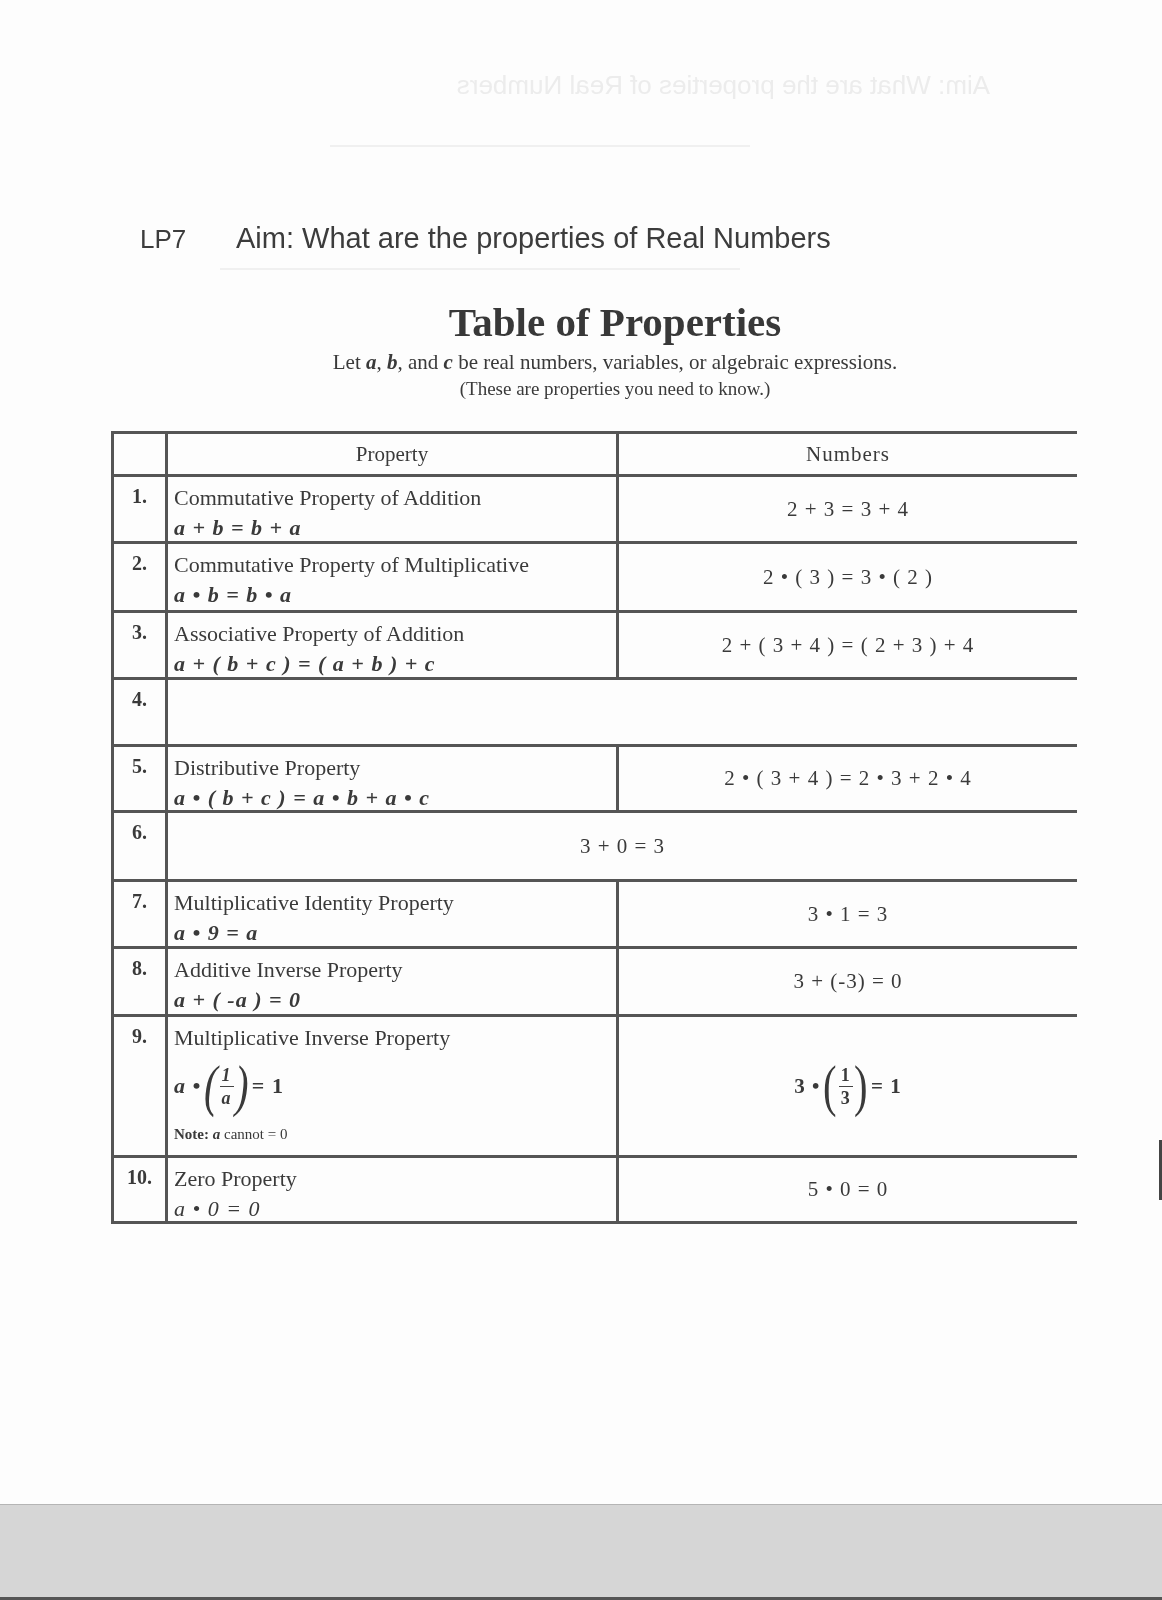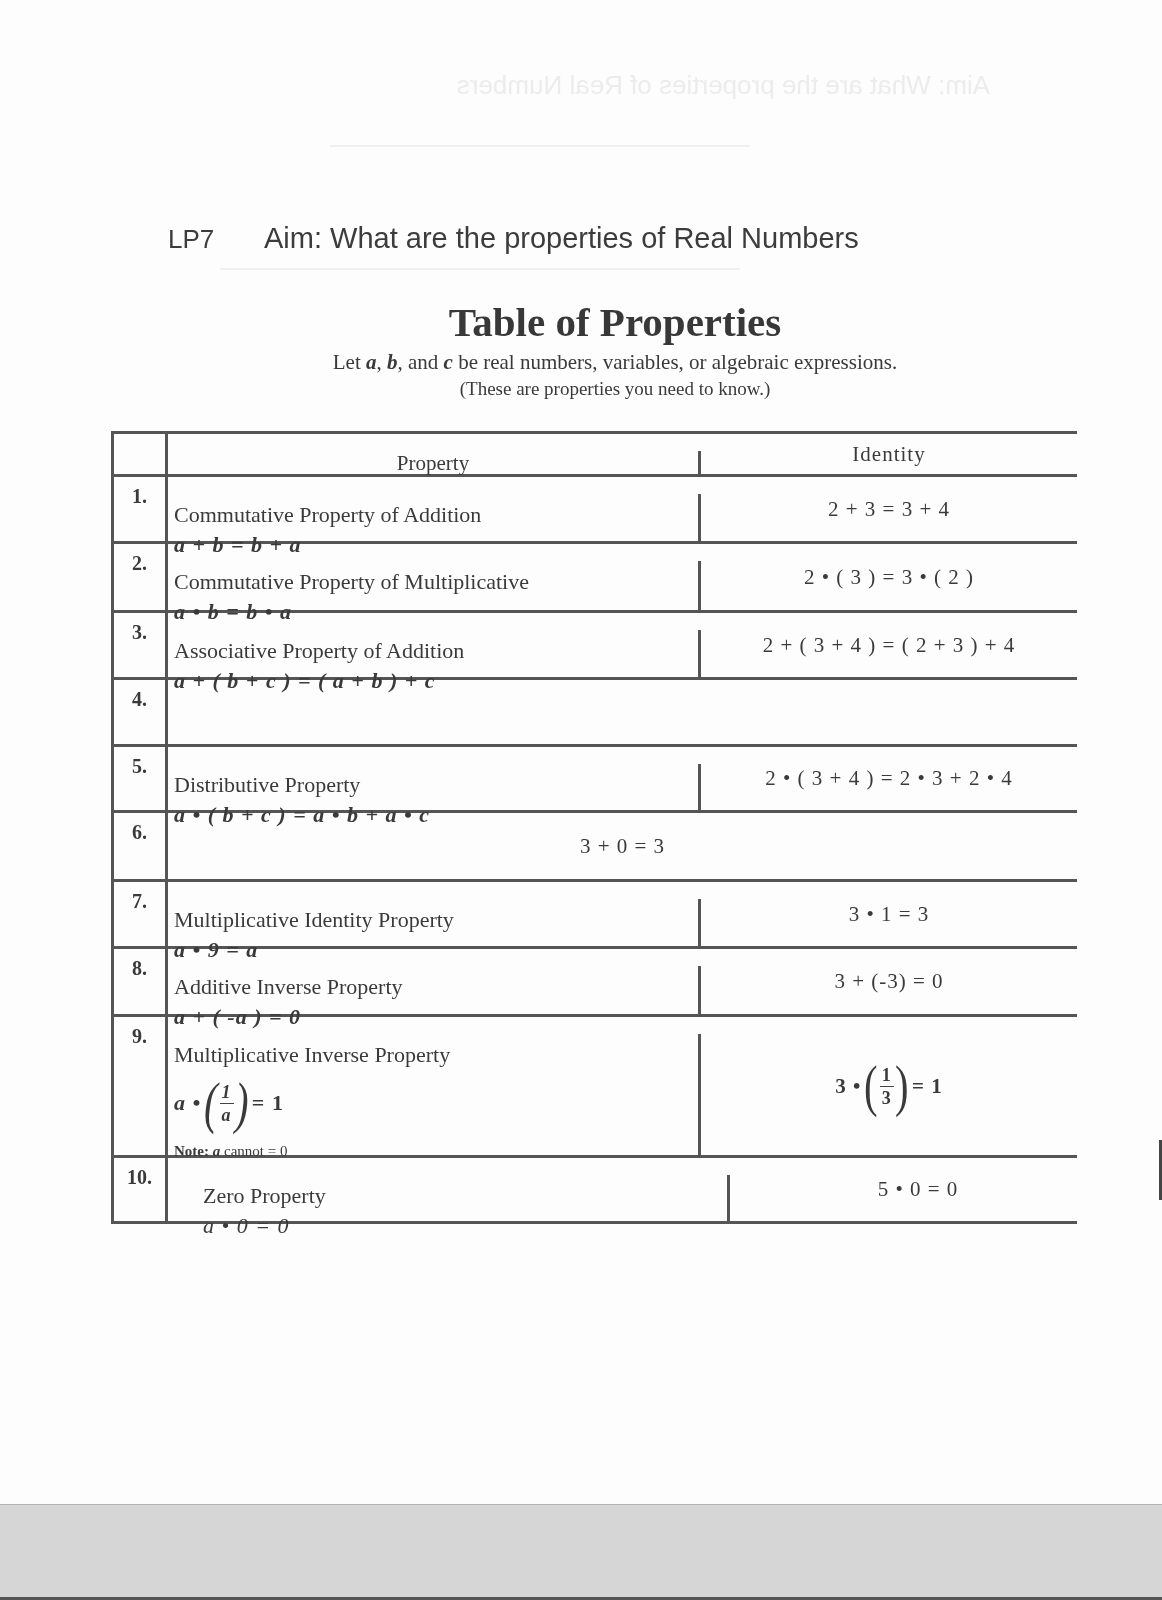--- a/index.html
+++ b/index.html
@@ -8,21 +8,21 @@
     background: #fdfdfd; color: #3a3a3a;
     font-family: "Liberation Serif", serif;
   }
   .ghost {
     position: absolute; left: 230px; top: 70px; width: 760px;
     font-family: "Liberation Sans", sans-serif; font-size: 26px;
     color: #ececec; transform: scaleX(-1); white-space: nowrap;
   }
   .ghost-line { position: absolute; height: 2px; background: #f0f0f0; }
   .lesson-header {
-    position: absolute; left: 168px; top: 222px; width: 800px;
+    position: absolute; left: 140px; top: 222px; width: 800px;
     font-family: "Liberation Sans", sans-serif; font-size: 29px; color: #3c3c3c;
     display: flex; align-items: baseline;
   }
   .lesson-code { width: 96px; font-size: 26px; }
   .title {
     position: absolute; left: 0; width: 1230px; top: 298px; text-align: center;
     font-weight: bold; font-size: 41px; color: #383838;
   }
   .subtitle {
     position: absolute; left: 0; width: 1230px; top: 350px; text-align: center;
@@ -39,22 +39,22 @@
     border-top: 3px solid #555; border-bottom: 3px solid #555;
   }
   .row { display: flex; border-top: 3px solid #555; box-sizing: border-box; }
   .row:first-child { border-top: none; }
   .cell-num {
     width: 57px; border-left: 3px solid #555; border-right: 3px solid #555;
     box-sizing: border-box; text-align: center; font-weight: bold; font-size: 20px;
     padding-top: 8px;
   }
   .cell-prop {
-    width: 533px; border-right: 3px solid #555; box-sizing: border-box;
-    padding: 6px 0 0 6px; font-size: 22px; line-height: 30px; margin-top: 17px;
+    width: 451px; border-right: 3px solid #555; box-sizing: border-box;
+    padding: 6px 0 0 6px; font-size: 22px; line-height: 30px;
   }
   .cell-ex {
     flex: 1; display: flex; align-items: center; justify-content: center;
     font-size: 21px; letter-spacing: 1px;
   }
   .hdr .cell-prop { text-align: center; padding: 0; display: flex; align-items: center; justify-content: center; font-size: 21px; }
   .formula { font-style: italic; font-weight: bold; letter-spacing: 1px; }
   .frac-wrap { display: inline-flex; align-items: center; font-weight: bold; }
   .paren { font-size: 58px; font-weight: normal; line-height: 1; transform: scaleX(0.7); display: inline-block; }
   .frac { display: inline-flex; flex-direction: column; align-items: center; font-size: 18px; line-height: 22px; margin: 0 -2px; }
@@ -83,21 +83,21 @@
 <div class="title">Table of Properties</div>
 <div class="subtitle">
   <span>Let </span><b>a</b><span>, </span><b>b</b><span>, and </span><b>c</b><span> be real numbers, variables, or algebraic expressions.</span>
 </div>
 <div class="subnote">(These are properties you need to know.)</div>
 
 <div class="table">
   <div class="row hdr" style="height:40px;">
     <div class="cell-num"></div>
     <div class="cell-prop">Property</div>
-    <div class="cell-ex">Identity</div>
+    <div class="cell-ex">Numbers</div>
   </div>
 
   <div class="row" style="height:67px;">
     <div class="cell-num">1.</div>
     <div class="cell-prop">
       <div>Commutative Property of Addition</div>
       <div class="formula">a + b = b + a</div>
     </div>
     <div class="cell-ex">2 + 3 = 3 + 4</div>
   </div>
@@ -184,21 +184,21 @@
           <span>1</span>
           <span class="bar"></span>
           <span>3</span>
         </span>
         <span class="paren">)</span>
         <span>= 1</span>
       </div>
     </div>
   </div>
 
-  <div class="row" style="height:66px;gap:29px;">
+  <div class="row" style="height:66px;">
     <div class="cell-num">10.</div>
     <div class="cell-prop">
       <div>Zero Property</div>
       <div class="formula" style="font-weight:normal">a • 0 = 0</div>
     </div>
     <div class="cell-ex">5 • 0 = 0</div>
   </div>
 </div>
 
 <div class="right-edge"></div>

